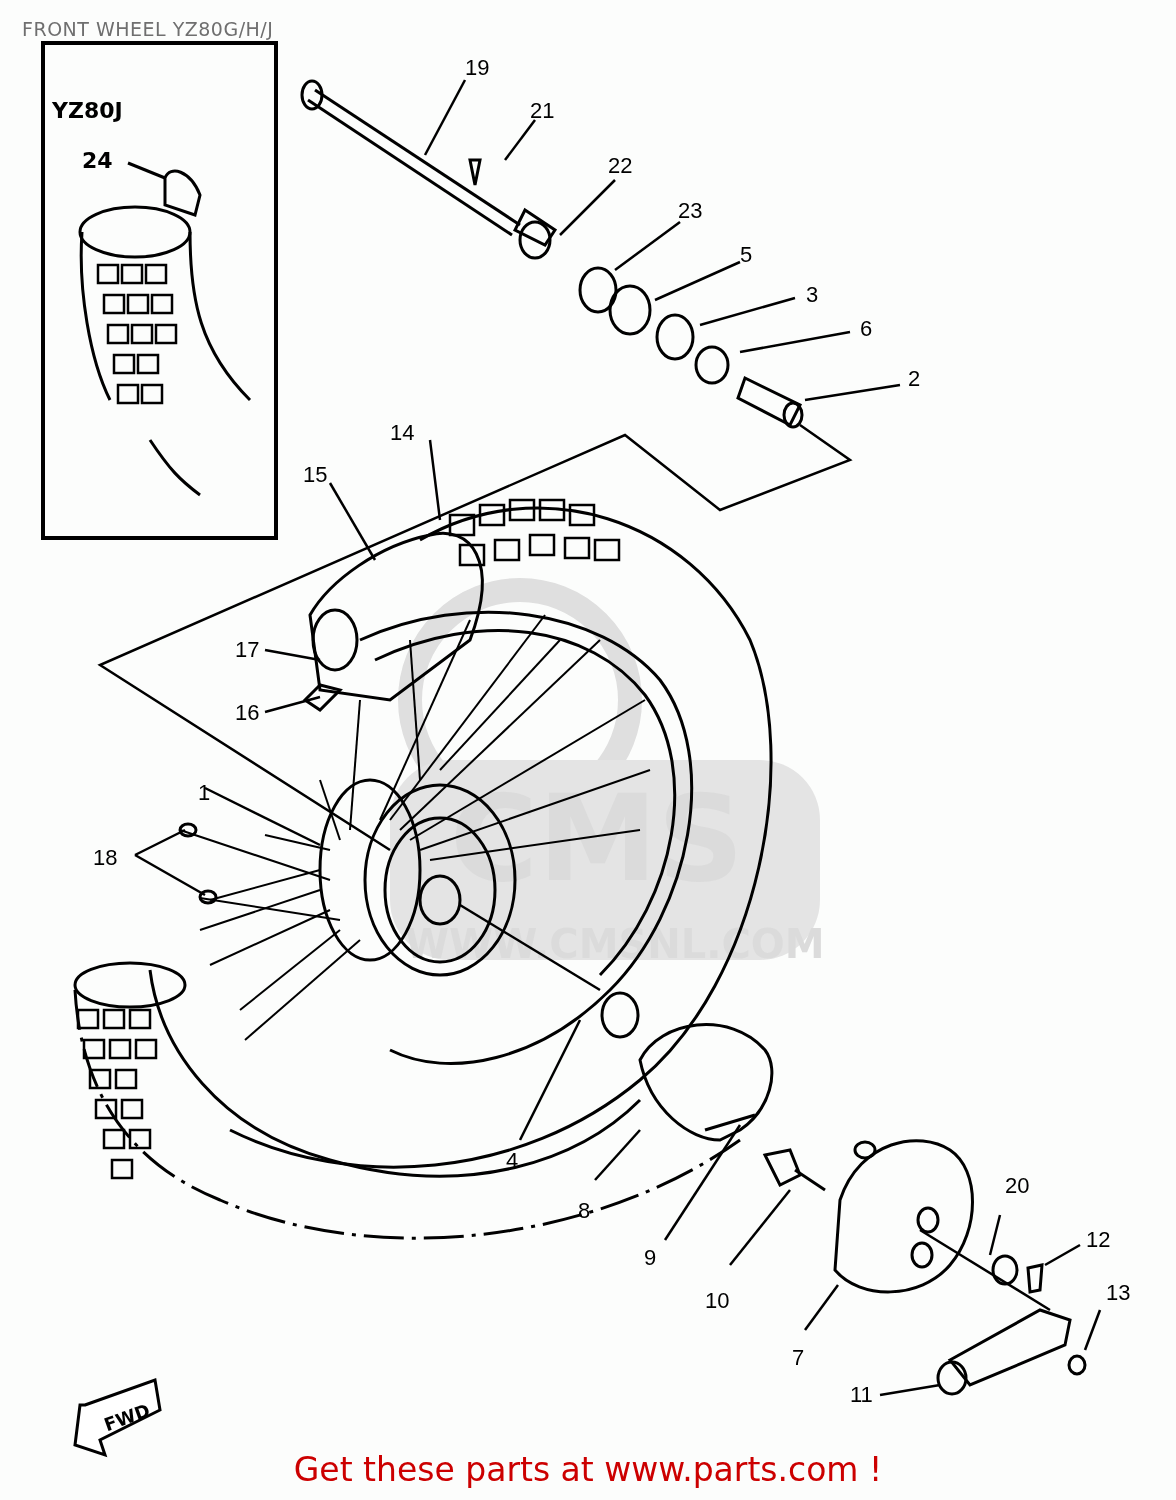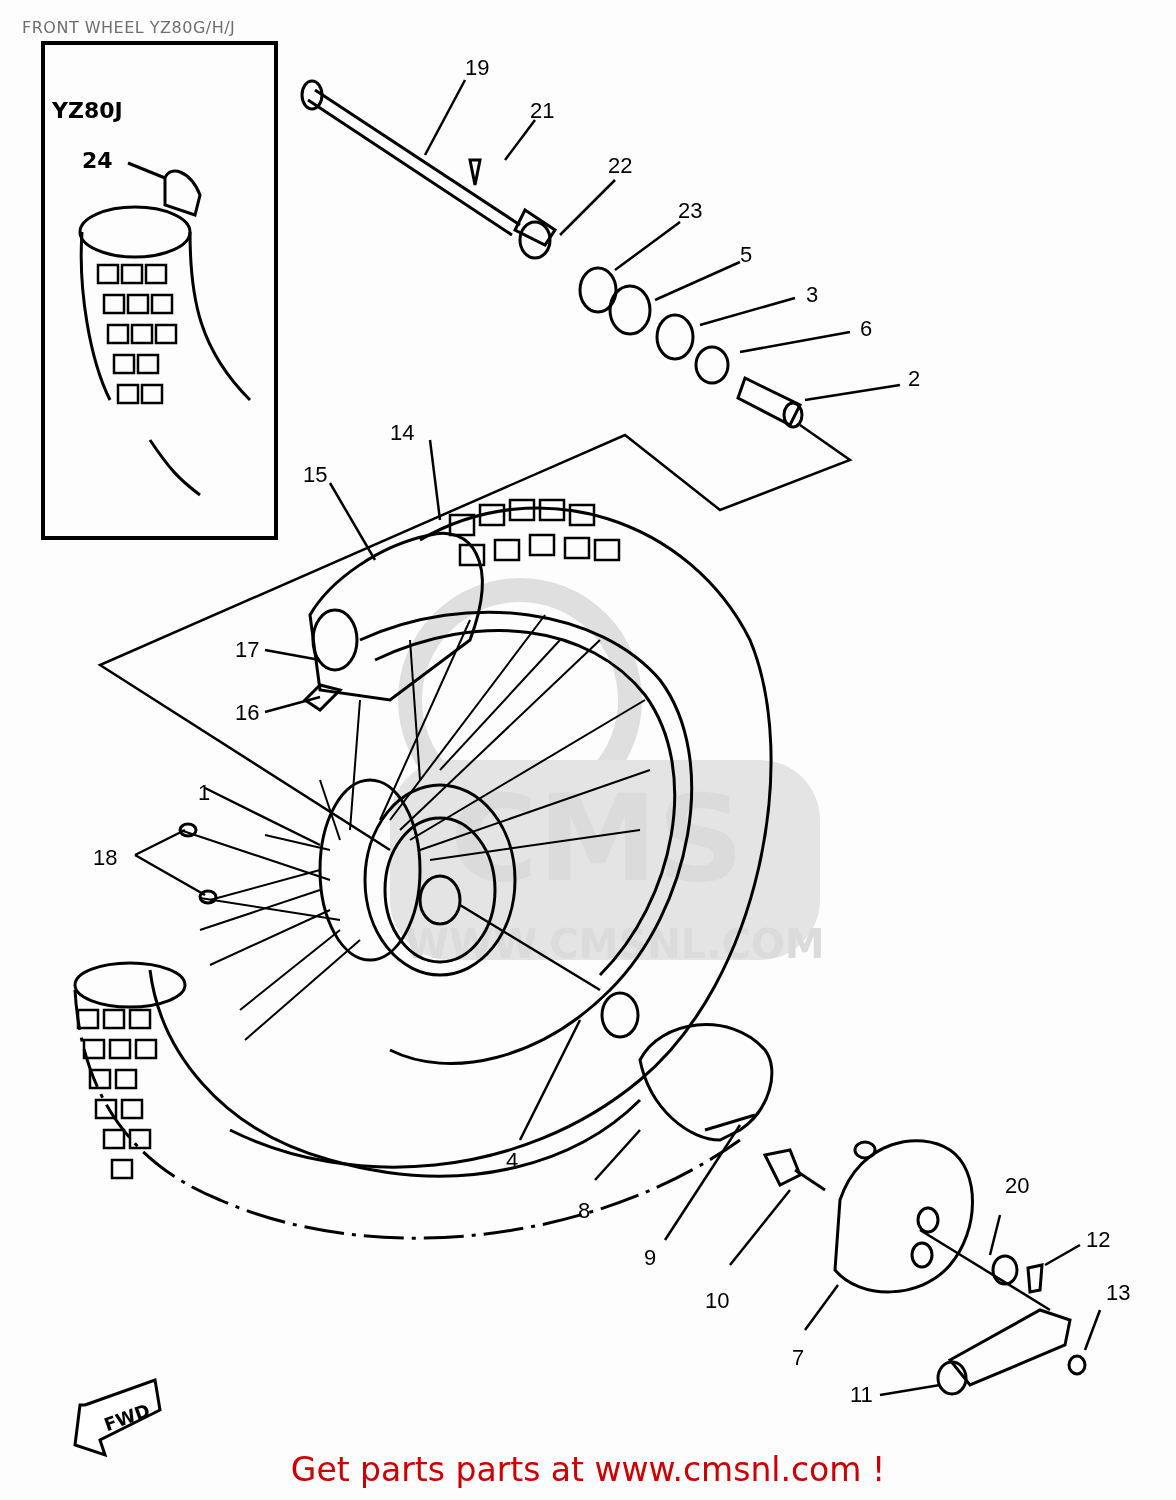--- a/index.html
+++ b/index.html
@@ -1,17 +1,17 @@
 <!DOCTYPE html>
 <html><head>
 <meta charset="utf-8">
 <style>
   html, body { margin: 0; padding: 0; background: #fcfdfc; }
   body { width: 1176px; height: 1500px; position: relative; overflow: hidden; font-family: "DejaVu Sans", sans-serif; }
-  .title { position: absolute; left: 22px; top: 18px; font-size: 16px; color: #6f6f6f; letter-spacing: 0.5px; z-index: 2; }
+  .title { position: absolute; left: 22px; top: 18px; font-size: 19px; color: #6f6f6f; letter-spacing: 0.5px; z-index: 2; }
   .footer { position: absolute; left: 0; width: 1176px; text-align: center; top: 1450px; font-size: 33px; color: #cc0000; font-family: "DejaVu Sans", sans-serif; }
   svg.diagram { position: absolute; left: 0; top: 0; }
   .lbl { font-family: "Liberation Sans", sans-serif; font-size: 22px; fill: #000; }
   .lbl-bold { font-family: "DejaVu Sans", sans-serif; font-size: 22px; font-weight: bold; fill: #000; }
   .wm { fill: #d8d8d8; font-family: "DejaVu Sans", sans-serif; font-weight: bold; }
 </style>
 </head>
 <body>
 
 <div class="title">FRONT WHEEL  YZ80G/H/J</div>
@@ -210,13 +210,13 @@
     <text class="lbl" x="235" y="657">17</text>
     <text class="lbl" x="93" y="865">18</text>
     <text class="lbl" x="465" y="75">19</text>
     <text class="lbl" x="1005" y="1193">20</text>
     <text class="lbl" x="530" y="118">21</text>
     <text class="lbl" x="608" y="173">22</text>
     <text class="lbl" x="678" y="218">23</text>
   </g>
 </svg>
 
-<div class="footer">Get parts parts at www.cmsnl.com !</div>
+<div class="footer">Get these parts at www.parts.com !</div>
 
 </body></html>

